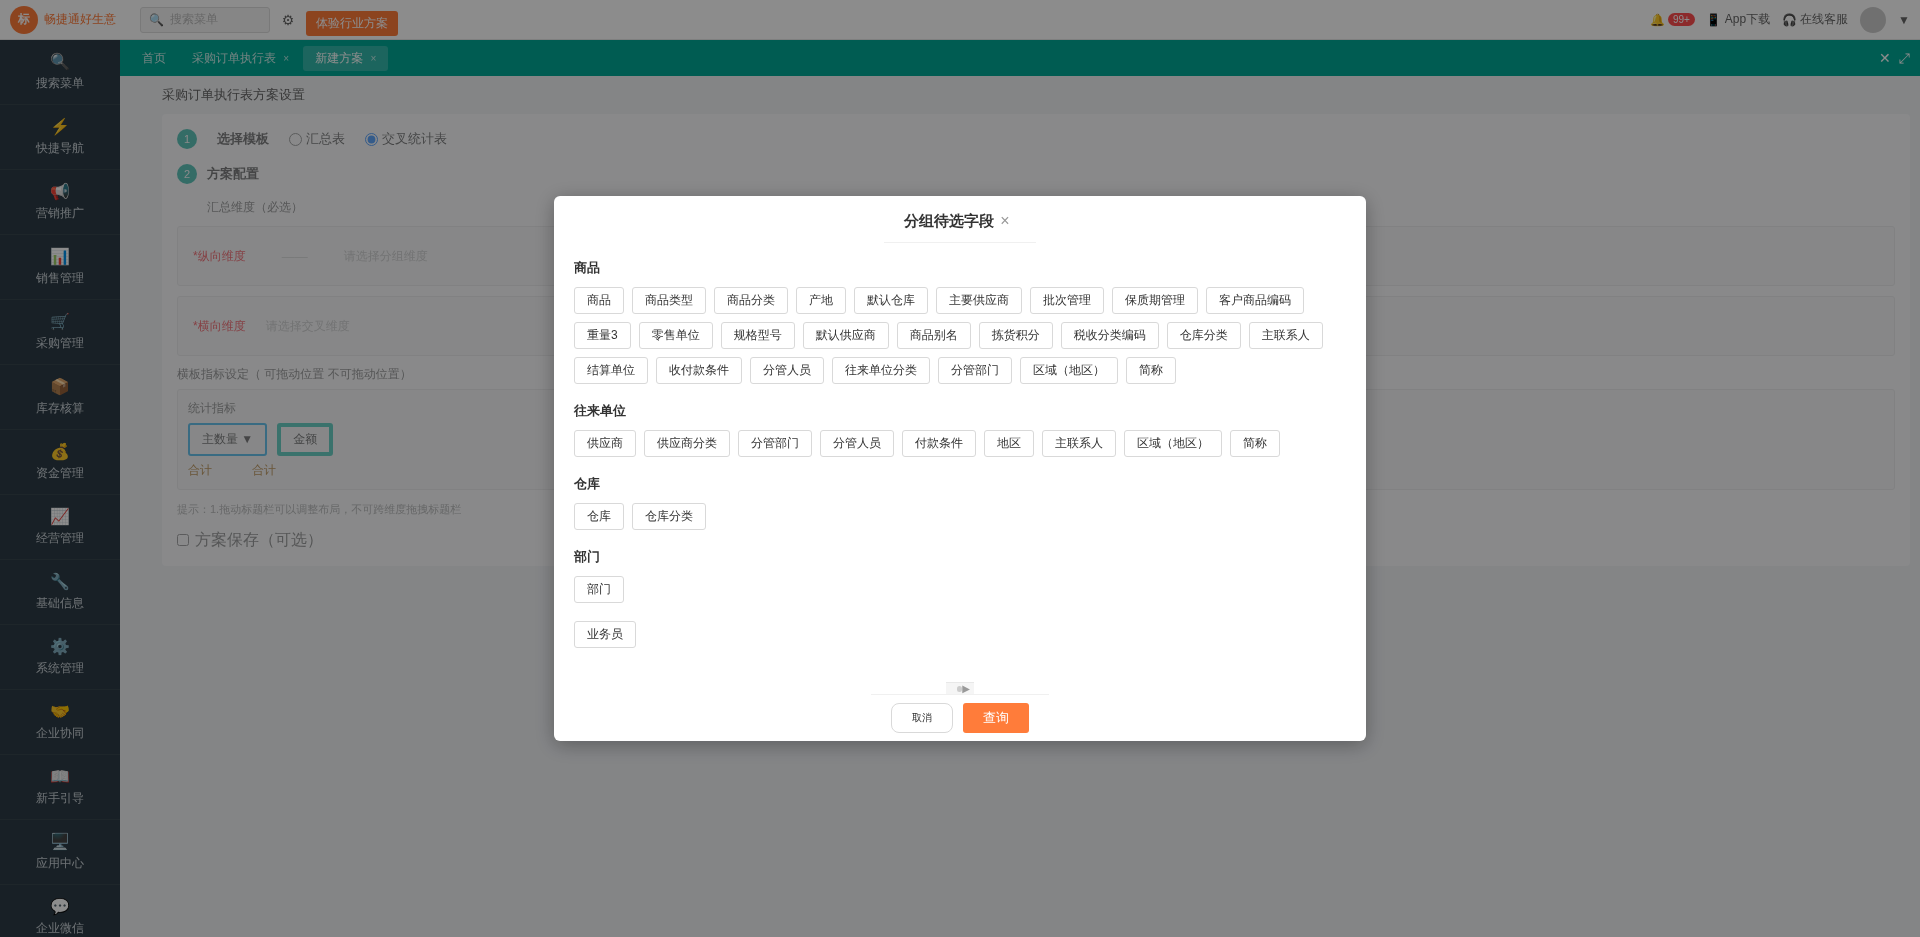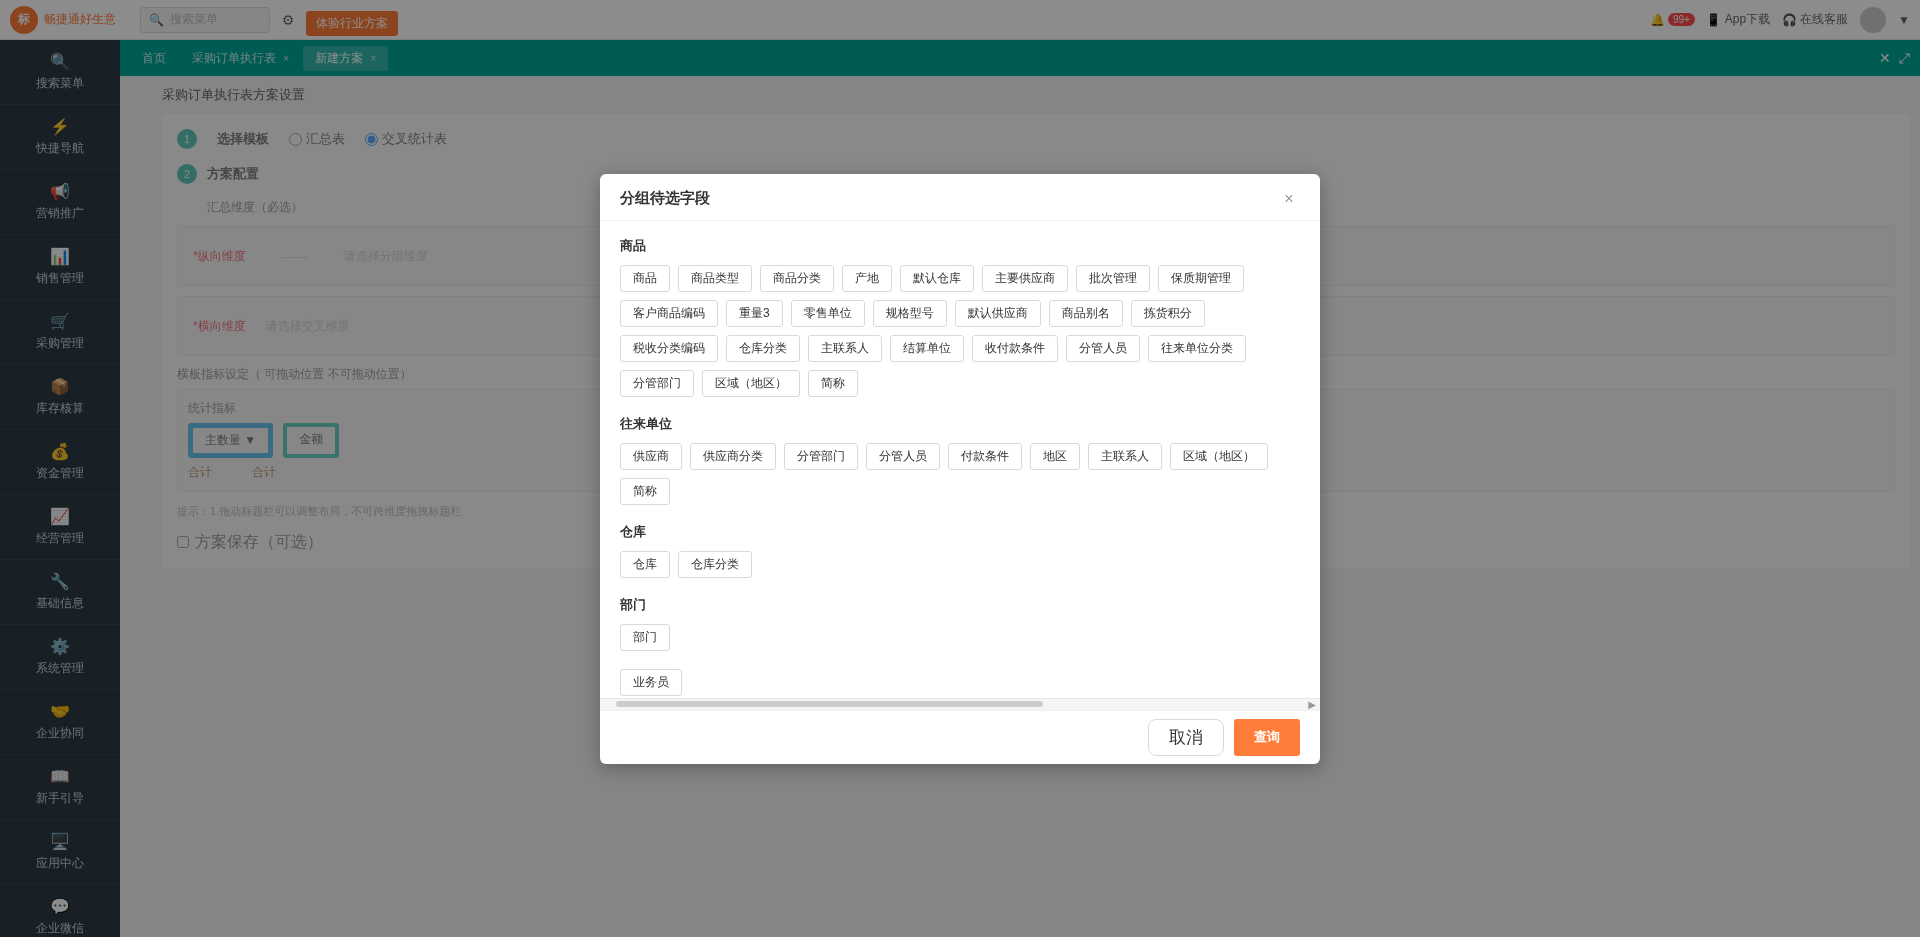--- a/index.html
+++ b/index.html
@@ -110,24 +110,25 @@
     .modal-overlay {
       position: fixed;
       top: 0; left: 0; right: 0; bottom: 0;
       background: rgba(0,0,0,0.45);
       z-index: 200;
       display: flex; align-items: center; justify-content: center;
     }
     .modal {
       background: #fff;
       border-radius: 6px;
-      width: 720px;
+      width: 812px;
       max-height: 590px;
       display: flex; flex-direction: column;
       box-shadow: 0 4px 20px rgba(0,0,0,0.3);
+      align-items: center;
     }
     .modal-header {
       display: flex; align-items: center; justify-content: space-between;
       padding: 14px 20px 10px;
       border-bottom: 1px solid #f0f0f0;
     }
     .modal-title { font-size: 15px; font-weight: 600; color: #333; }
     .modal-close {
       cursor: pointer; color: #999; font-size: 16px;
       width: 22px; height: 22px; display: flex; align-items: center; justify-content: center;
@@ -183,32 +184,31 @@
       padding: 8px 20px;
       border-top: 1px solid #f0f0f0;
       display: flex; justify-content: flex-end; gap: 10px;
     }
     .btn-cancel {
       padding: 6px 20px;
       border: 1px solid #d9d9d9;
       border-radius: 8px;
       background: #fff;
       cursor: pointer;
-      font-size: 17px;
+      font-size: 10px;
       color: #333;
     }
     .btn-confirm {
       padding: 6px 20px;
       border: none;
       border-radius: 3px;
       background: #ff7c3a;
       cursor: pointer;
       font-size: 13px;
       color: #fff;
-      font-weight: bold;
     }
 
     
     .bottom-bar {
       position: fixed;
       bottom: 0; left: 0;
       width: 120px;
       height: 36px;
       background: #2d3b45;
       display: flex; align-items: center; justify-content: space-around;
@@ -349,21 +349,21 @@
       <span style="color:#bbb;font-size:12px;">请选择分组维度</span>
     </div>
     <div style="height:60px;background:#fafafa;border:1px solid #e8e8e8;border-radius:3px;margin-bottom:10px;display:flex;align-items:center;padding:0 15px;gap:20px;">
       <span style="color:#f5222d;font-size:12px;">*横向维度</span>
       <span style="color:#bbb;font-size:12px;">请选择交叉维度</span>
     </div>
     <div style="font-size:12px;color:#666;margin-bottom:6px;">横板指标设定（ 可拖动位置  不可拖动位置）</div>
     <div style="background:#fafafa;border:1px solid #e8e8e8;border-radius:3px;padding:10px;">
       <div style="font-size:12px;color:#666;margin-bottom:6px;">统计指标</div>
       <div style="display:flex;gap:10px;margin-bottom:6px;">
-        <div style="border:5px solid #0ea5e9;border-radius:3px;padding:4px 12px;font-size:12px;display:flex;align-items:center;gap:6px;">主数量 ▼</div>
+        <div style="border:2px solid #0ea5e9;border-radius:3px;padding:4px 12px;font-size:12px;display:flex;align-items:center;gap:6px;">主数量 ▼</div>
         <div style="border:4px solid #14b8a6;border-radius:3px;padding:4px 12px;font-size:12px;">金额</div>
       </div>
       <div style="display:flex;gap:40px;font-size:12px;color:#a16207;">
         <span>合计</span>
           <span>合计</span>
       </div>
     </div>
     <div style="margin-top:10px;font-size:11px;color:#999;line-height:1.8;">
       <div>提示：1.拖动标题栏可以调整布局，不可跨维度拖拽标题栏</div>
     </div>

